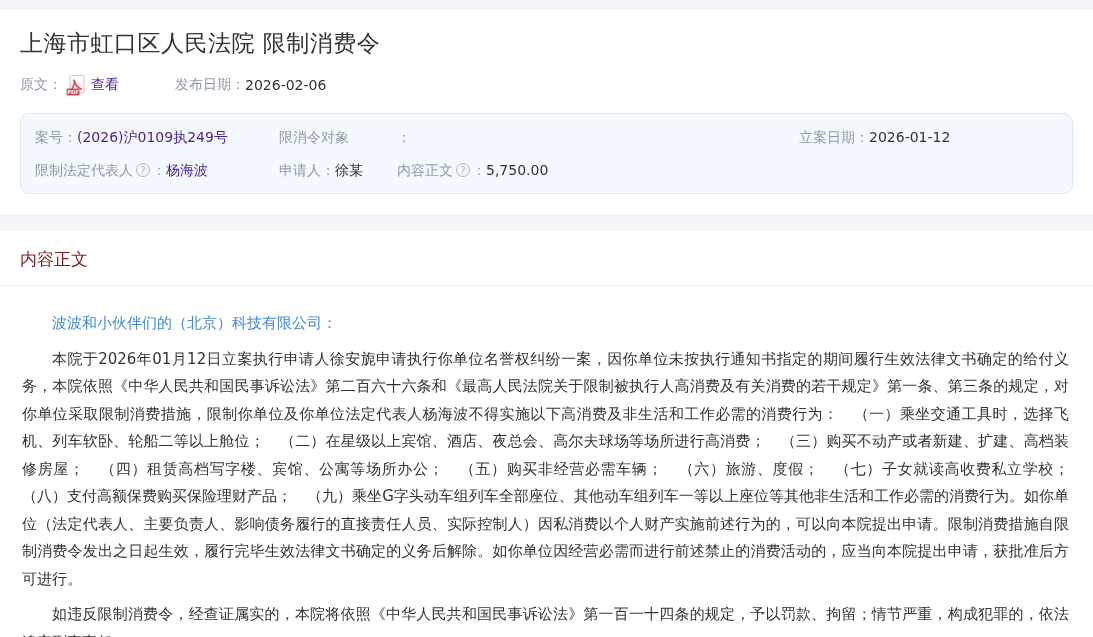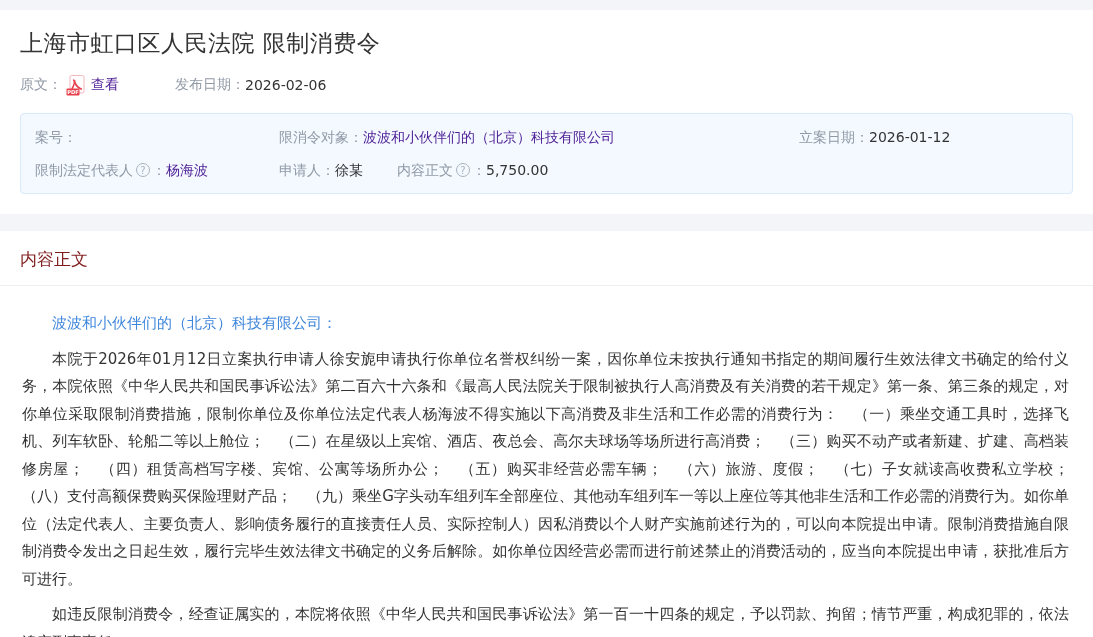--- a/index.html
+++ b/index.html
@@ -15,28 +15,28 @@
     font-size:23px;font-weight:400;color:#333;
     margin:0 0 14px 0;letter-spacing:0.5px;
   }
   .source-row{display:flex;align-items:center;font-size:14px;margin-bottom:16px;}
   .lbl{color:#9099a6;}
   .val{color:#333;}
   .link{color:#4c1d95;text-decoration:none;cursor:pointer;}
   .pdf-ico{display:inline-block;margin:0 6px 0 4px;position:relative;top:2px;}
   .gap40{display:inline-block;width:56px;}
   .info-box{
-    background:#f3f9fe;border:1px solid #d9eafc;border-radius:4px;
+    background:#f3f9fe;border:1px solid #d9eafc;border-radius:9px;
     padding:13px 14px;font-size:14px;
   }
   .info-row{display:flex;align-items:center;line-height:20px;}
   .info-row + .info-row{margin-top:13px;}
   .info-item{display:flex;align-items:center;white-space:nowrap;}
   .w1{width:244px;}
-  .w2{width:520px;}
+  .w2{width:520px;gap:48px;}
   .w2b{width:118px;}
   .help{
     display:inline-block;width:14px;height:14px;border-radius:50%;
     border:1px solid #aab3c0;color:#aab3c0;font-size:10px;line-height:13px;
     text-align:center;margin:0 2px 0 3px;box-sizing:border-box;cursor:pointer;
   }
   .card-body{margin-top:17px;padding-bottom:30px;}
   .section-header{
     padding:17px 20px 14px 20px;font-size:17px;color:#7f1d1d;
     border-bottom:1px solid #edeff2;
@@ -70,25 +70,25 @@
     <span class="gap40"></span>
     <span class="lbl">发布日期：</span>
     <span class="val">2026-02-06</span>
   </div>
 
   <div class="info-box">
     <div class="info-row">
       <span class="info-item w1">
         <span class="lbl">案号</span>
           <span class="lbl">：</span>
+        <a class="link">(2026)沪0109执249号</a>
       </span>
       <span class="info-item w2">
         <span class="lbl">限消令对象</span>
           <span class="lbl">：</span>
-        <a class="link">波波和小伙伴们的（北京）科技有限公司</a>
       </span>
       <span class="info-item">
         <span class="lbl">立案日期</span>
           <span class="lbl">：</span>
         <span class="val">2026-01-12</span>
       </span>
     </div>
     <div class="info-row">
       <span class="info-item w1">
         <span class="lbl">限制法定代表人</span>

